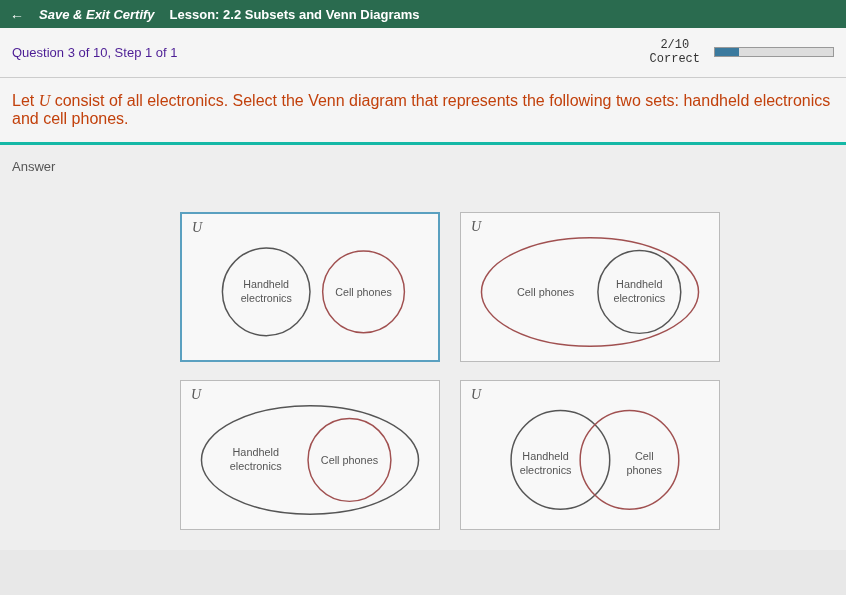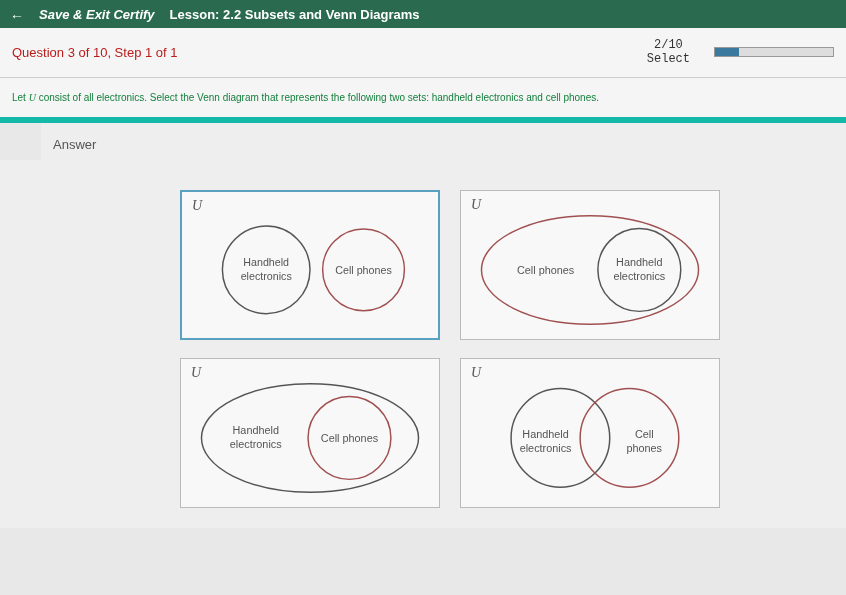--- a/index.html
+++ b/index.html
@@ -33,26 +33,26 @@
     .question-bar {
       background: #f5f5f5;
       display: flex;
       align-items: center;
       justify-content: space-between;
       padding: 10px 12px;
       border-bottom: 1px solid #ccc;
     }
     .question-left {
       font-size: 13px;
-      color: #b91c1c;
+      color: #4c1d95;
     }
     .question-right {
       display: flex;
       align-items: center;
-      gap: 24px;
+      gap: 14px;
     }
     .score-box {
       text-align: center;
       font-size: 12px;
       color: #333;
       font-family: 'Courier New', monospace;
       line-height: 1.2;
     }
     .progress-bar {
       width: 120px;
@@ -61,34 +61,33 @@
       border: 1px solid #999;
       position: relative;
     }
     .progress-fill {
       height: 100%;
       background: #3b7a9e;
     }
     .prompt-area {
       background: #f5f5f5;
       padding: 14px 12px;
-      font-size: 10px;
-      color: #15803d;
-      border-bottom: 6px solid #14b8a6;
+      font-size: 16px;
+      color: #c2410c;
+      border-bottom: 3px solid #14b8a6;
     }
     .prompt-area em {
       font-style: italic;
       font-family: 'Times New Roman', serif;
     }
     .answer-label {
       padding: 14px 12px 8px;
       font-size: 13px;
       color: #555;
       background: #eee;
-      margin-left: 41px;
     }
     .options-area {
       background: #eee;
       padding: 30px 0 20px 180px;
       display: grid;
       grid-template-columns: 260px 260px;
       grid-template-rows: 150px 150px;
       gap: 18px 20px;
     }
     .venn-option {
@@ -126,21 +125,21 @@
   <span class="back-arrow">←</span>
   <span class="save-exit">Save &amp; Exit Certify</span>
   <span class="lesson-title">Lesson: 2.2 Subsets and Venn Diagrams</span>
 </div>
 
 <div class="question-bar">
   <div class="question-left">Question 3 of 10, Step 1 of 1</div>
   <div class="question-right">
     <div class="score-box">
       <div>2/10</div>
-      <div>Select</div>
+      <div>Correct</div>
     </div>
     <div class="progress-bar">
       <div class="progress-fill" style="width:20%"></div>
     </div>
   </div>
 </div>
 
 <div class="prompt-area">
   <span>Let </span><em>U</em><span> consist of all electronics. Select the Venn diagram that represents the following two sets: handheld electronics and cell phones.</span>
 </div>

